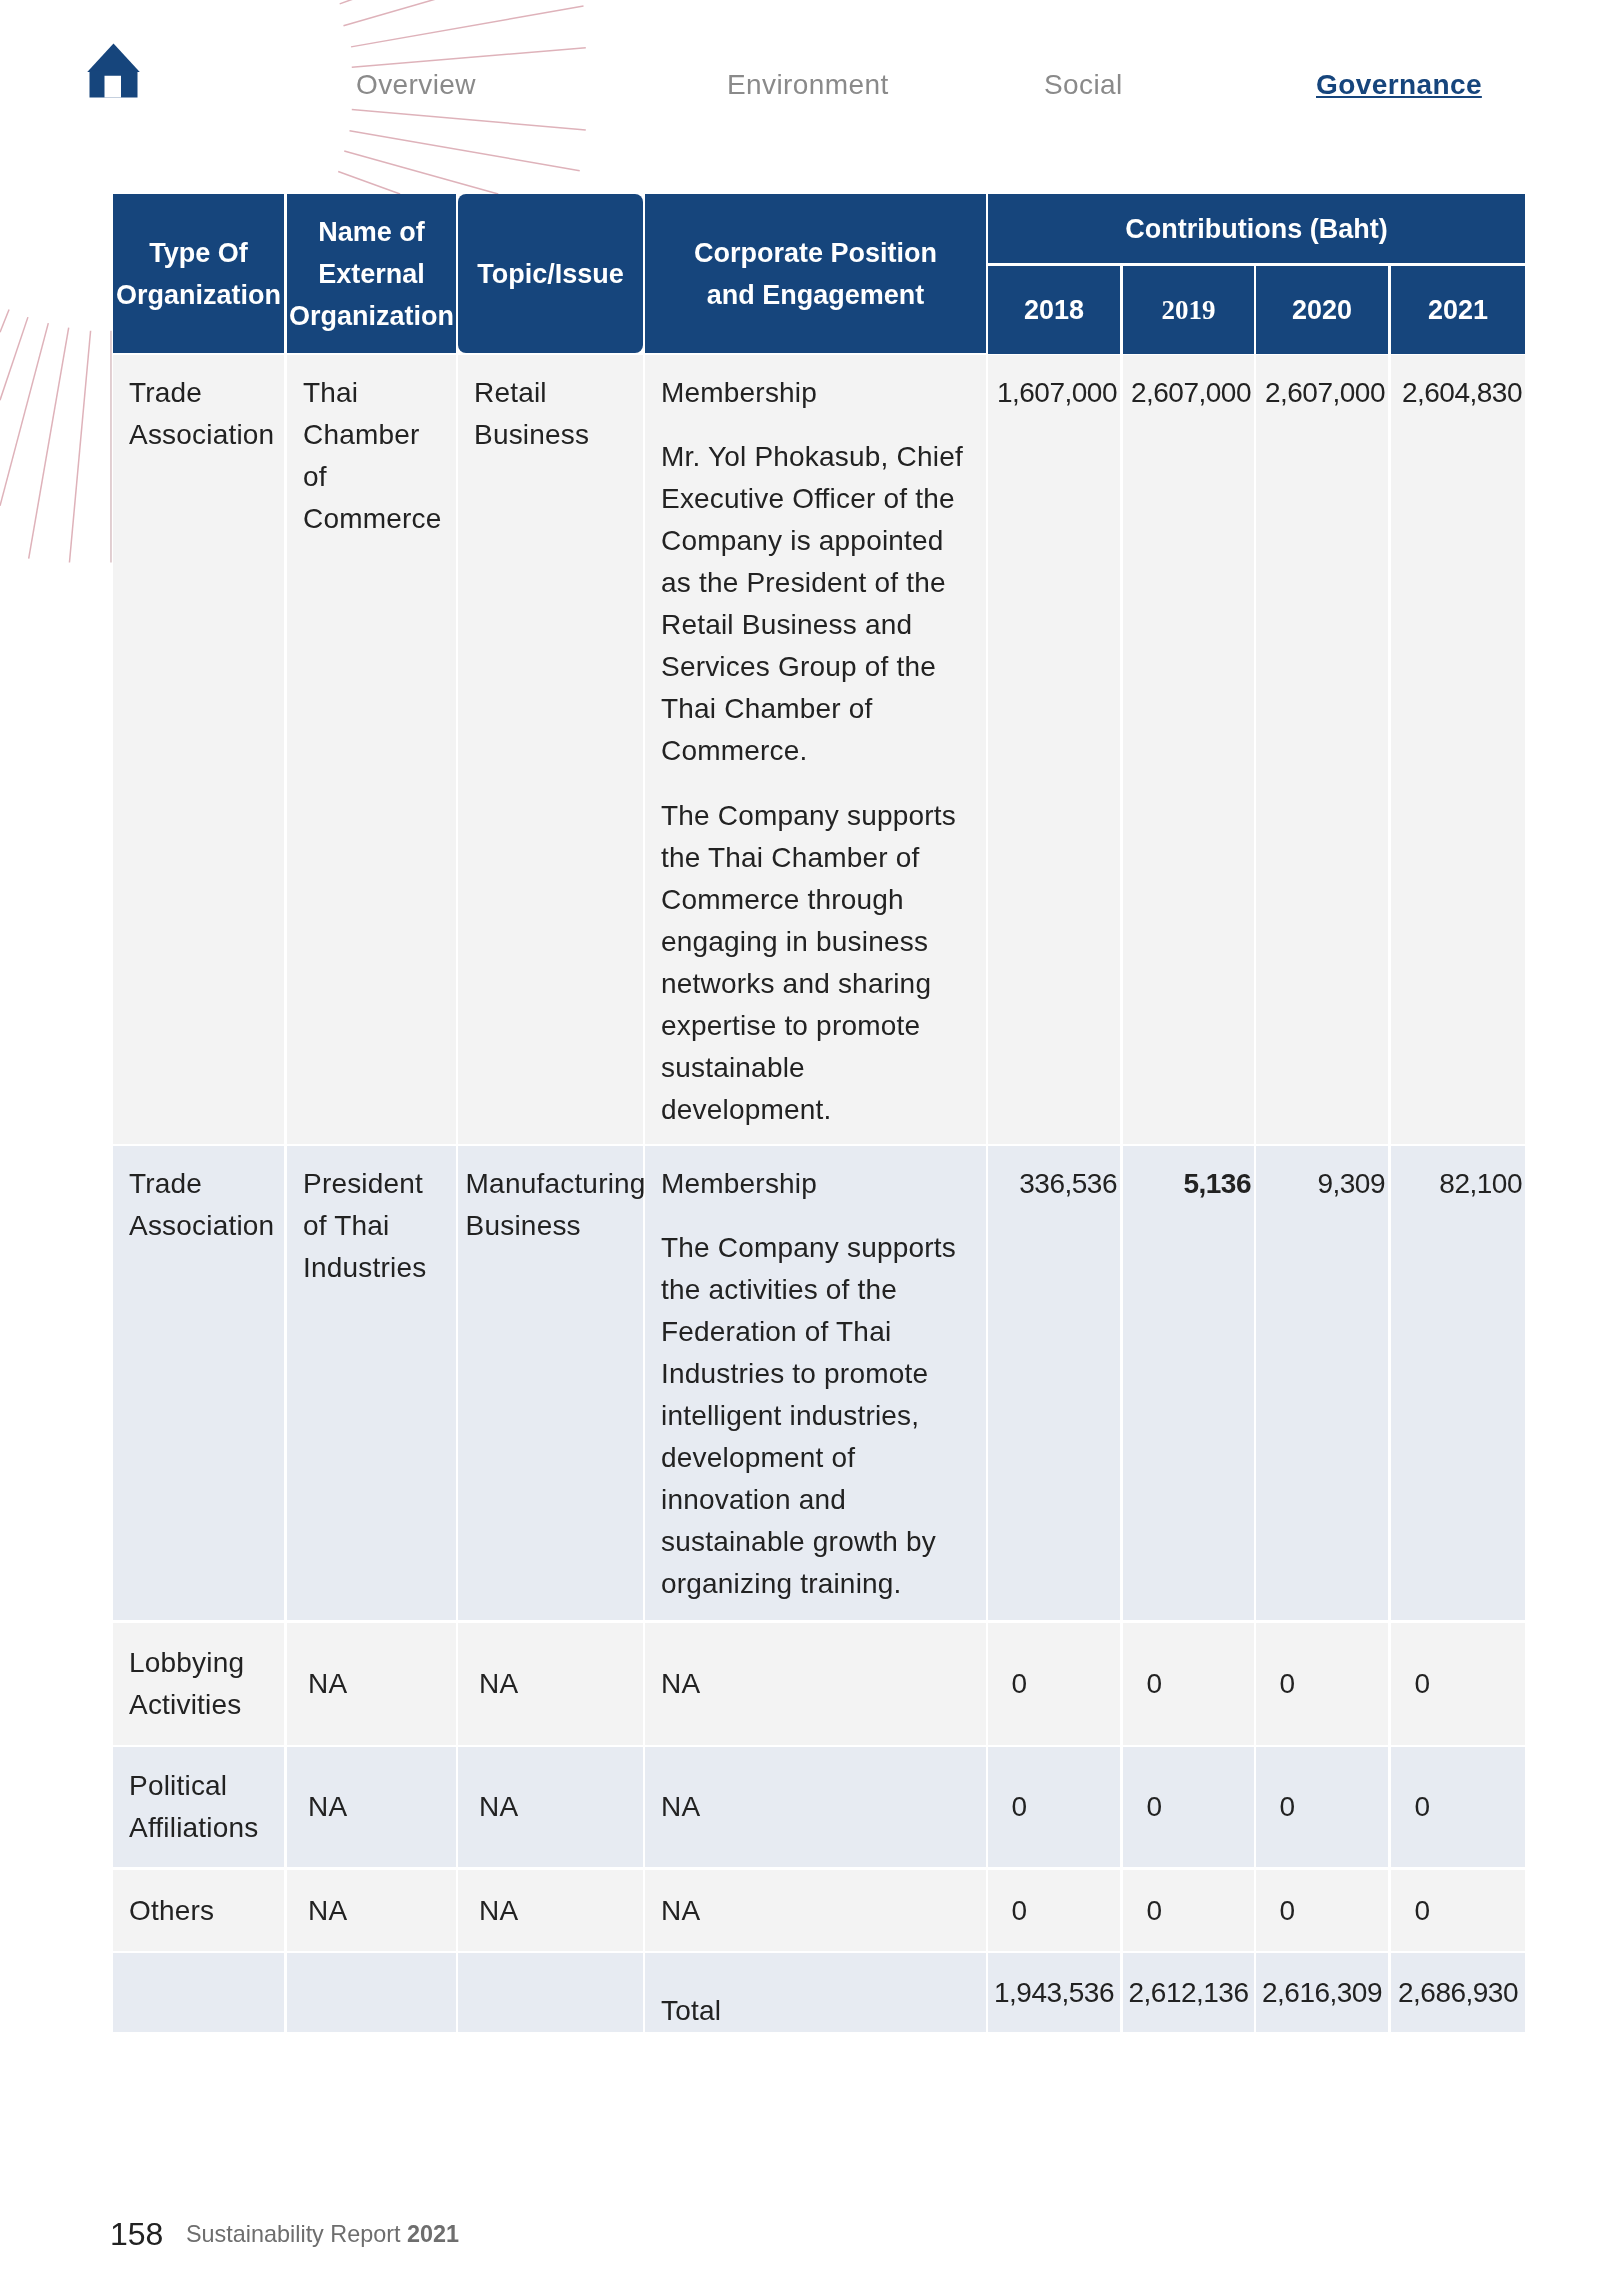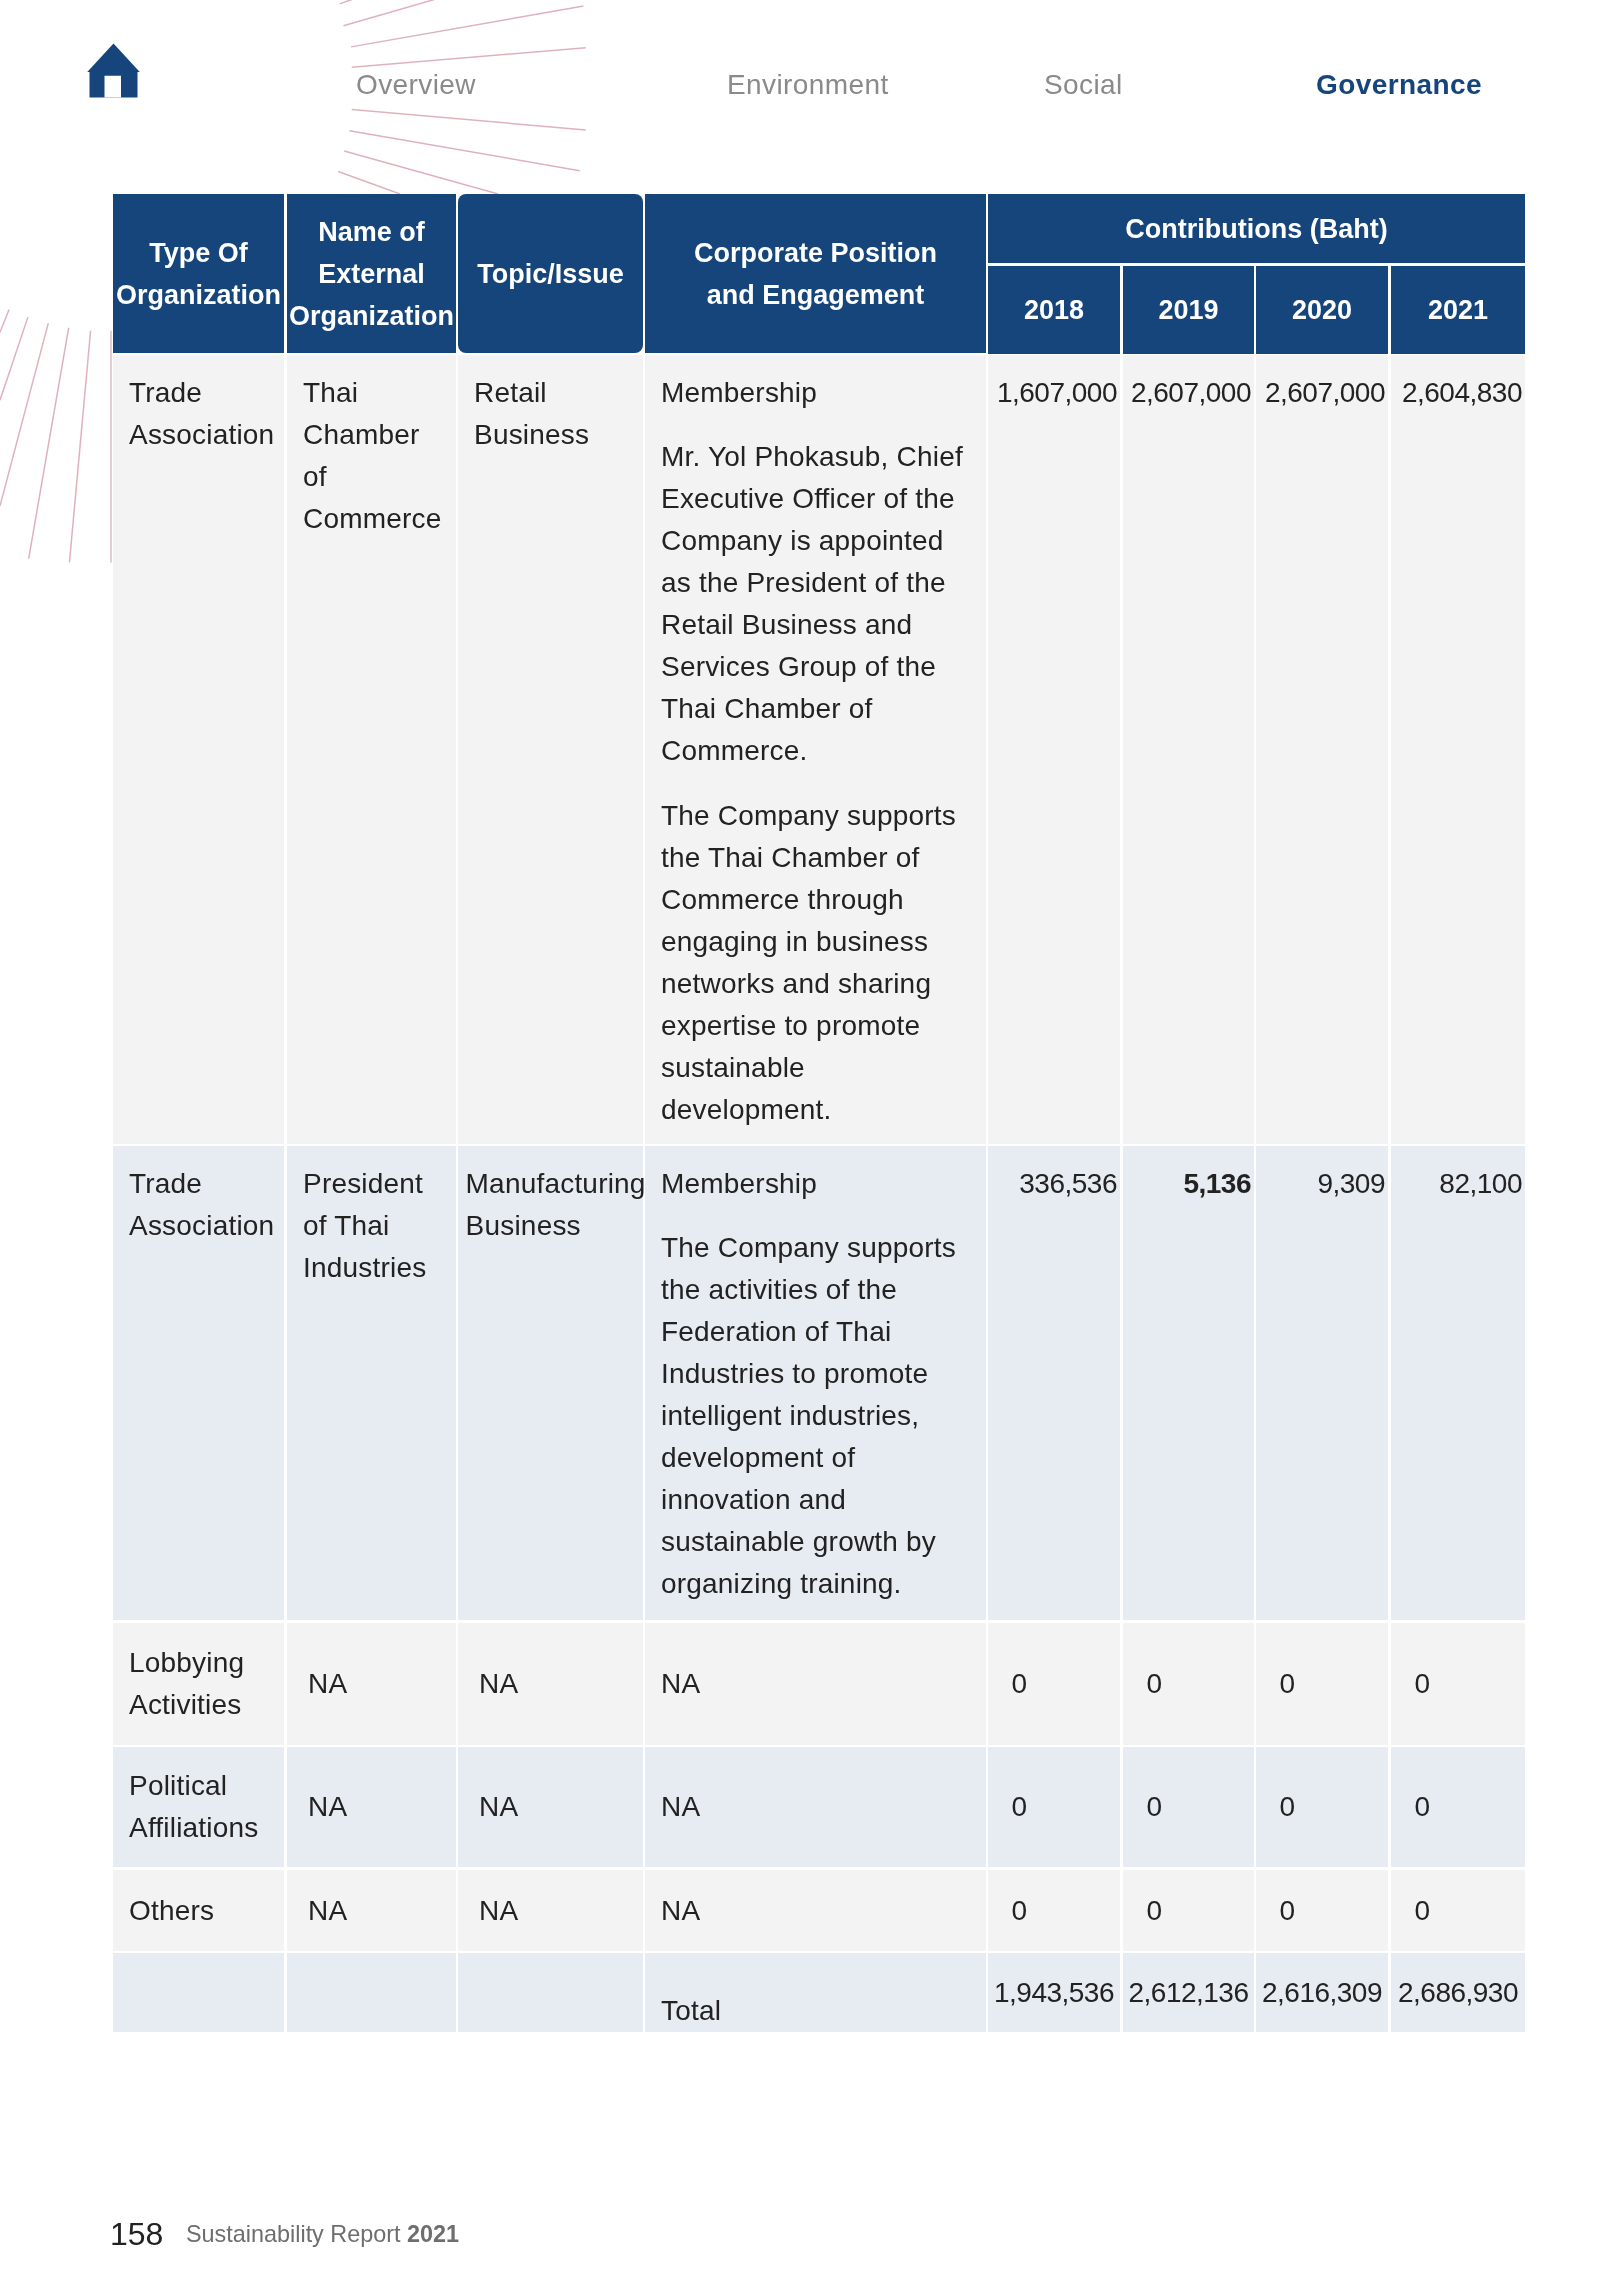--- a/index.html
+++ b/index.html
@@ -69,21 +69,21 @@
 <div class="home-icon">
   <svg width="57" height="57" viewBox="0 0 76 76">
     <polygon points="38,2 3,40 73,40" fill="#16457c"></polygon>
     <rect x="6" y="38" width="64" height="36" fill="#16457c"></rect>
     <rect x="26" y="45" width="22" height="29" fill="#ffffff"></rect>
   </svg>
 </div>
 <div class="nav-item" style="left:356px;">Overview</div>
 <div class="nav-item" style="left:727px;">Environment</div>
 <div class="nav-item" style="left:1044px;">Social</div>
-<div class="nav-item active" style="left:1316px;">Governance</div>
+<div class="nav-item active" style="left:1316px;text-decoration:underline;">Governance</div>
 
 <div class="tbl">
 
   <div class="cell hcell" style="left:0;top:0;width:171px;height:159px;">
     <div>
         <div>Type Of</div>
         <div>Organization</div>
       </div>
   </div>
   <div class="cell hcell" style="left:174px;top:0;width:169px;height:159px;">
@@ -101,21 +101,21 @@
         <div>Corporate Position</div>
         <div>and Engagement</div>
       </div>
   </div>
   <div class="cell hcell" style="left:875px;top:0;width:537px;height:69px;">
     <div>Contributions (Baht)</div>
   </div>
   <div class="cell hcell" style="left:875px;top:72px;width:132px;height:88px;">
       <div>2018</div>
     </div>
-  <div class="cell hcell" style="left:1010px;top:72px;width:131px;height:88px;">
+  <div class="cell hcell" style="left:1010px;top:72px;width:131px;height:88px;font-family:Liberation Serif, serif;">
       <div>2019</div>
     </div>
   <div class="cell hcell" style="left:1143px;top:72px;width:132px;height:88px;">
       <div>2020</div>
     </div>
   <div class="cell hcell" style="left:1278px;top:72px;width:134px;height:88px;">
       <div>2021</div>
     </div>
 
   <div>

